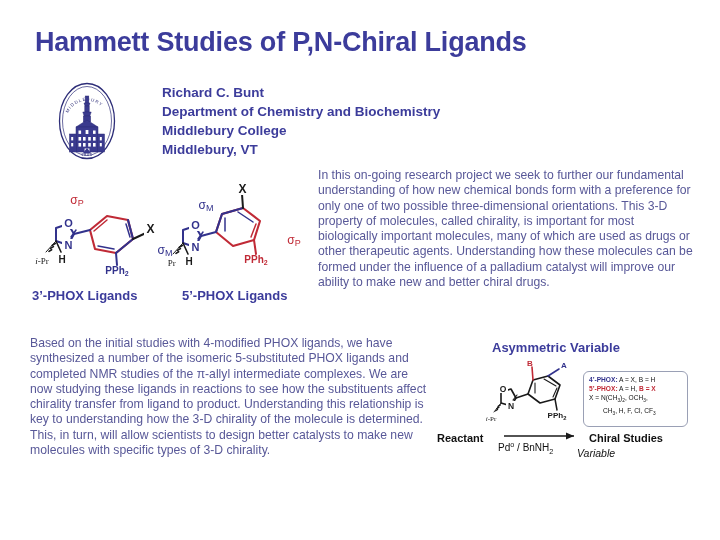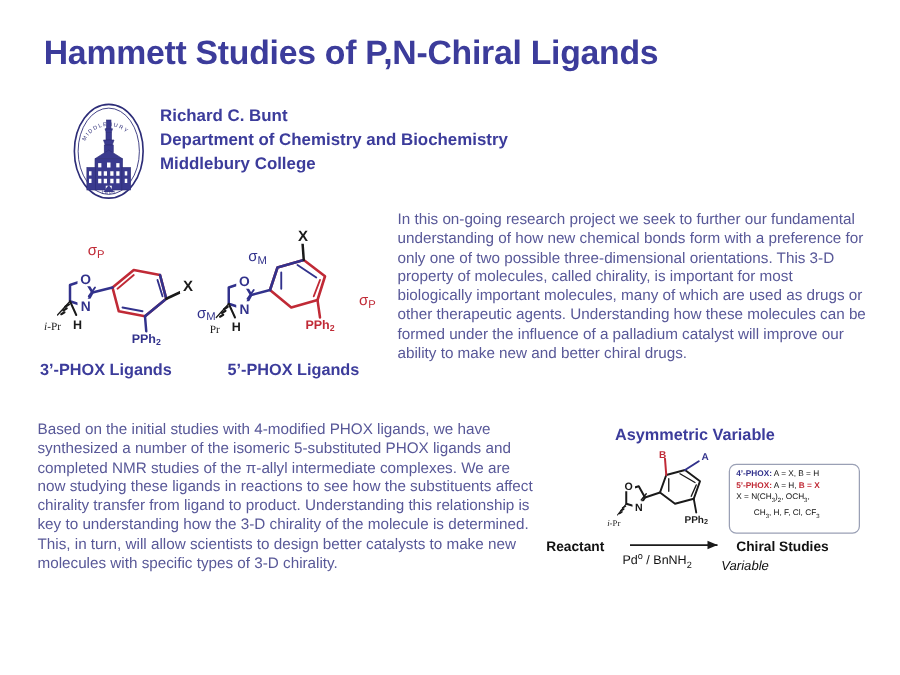--- a/index.html
+++ b/index.html
@@ -23,21 +23,21 @@
 
   
   #seal{position:absolute;left:58px;top:82px;width:58px;height:78px;}
 
   
   #author{
     position:absolute;left:128px;top:83px;
     font-size:13.5px;font-weight:bold;line-height:19px;
     color:#3c3c9b;
   }
-  #author div{white-space:nowrap;}
+  #author div{white-space:nowrap;margin-left:34px;}
 
   
   .para{
     font-size:12.2px;line-height:15.3px;
     color:#585898;
   }
   #intro-para{position:absolute;left:318px;top:168px;width:378px;}
   #study-para{position:absolute;left:30px;top:336px;width:400px;}
 
   
@@ -141,20 +141,21 @@
         <path d="M24.6 71.5 L29 66 L33.4 71.5 z"></path>
       </g>
       <text x="29" y="73.5" font-size="4" text-anchor="middle" font-family="'Liberation Sans', sans-serif" fill="#2d2d78" letter-spacing="0.8">1800</text>
     </svg>
   </div>
 
   <div id="author">
     <div>Richard C. Bunt</div>
     <div>Department of Chemistry and Biochemistry</div>
     <div>Middlebury College</div>
+    <div>Middlebury, VT</div>
   </div>
 
   <div id="intro-para" class="para">In this on-going research project we seek to further our fundamental understanding of how new chemical bonds form with a preference for only one of two possible three-dimensional orientations. This 3-D property of molecules, called chirality, is important for most biologically important molecules, many of which are used as drugs or other therapeutic agents. Understanding how these molecules can be formed under the influence of a palladium catalyst will improve our ability to make new and better chiral drugs.</div>
 
   <div id="study-para" class="para">Based on the initial studies with 4-modified PHOX ligands, we have synthesized a number of the isomeric 5-substituted PHOX ligands and completed NMR studies of the π-allyl intermediate complexes.  We are now studying these ligands in reactions to see how the substituents affect chirality transfer from ligand to product. Understanding this relationship is key to understanding how the 3-D chirality of the molecule is determined. This, in turn, will allow scientists to design better catalysts to make new molecules with specific types of 3-D chirality.</div>
 
   <div id="struct4" class="struct">
     <svg viewBox="0 0 155 105" width="155" height="105">
       <g stroke-linecap="round" stroke-linejoin="round" fill="none">
 

